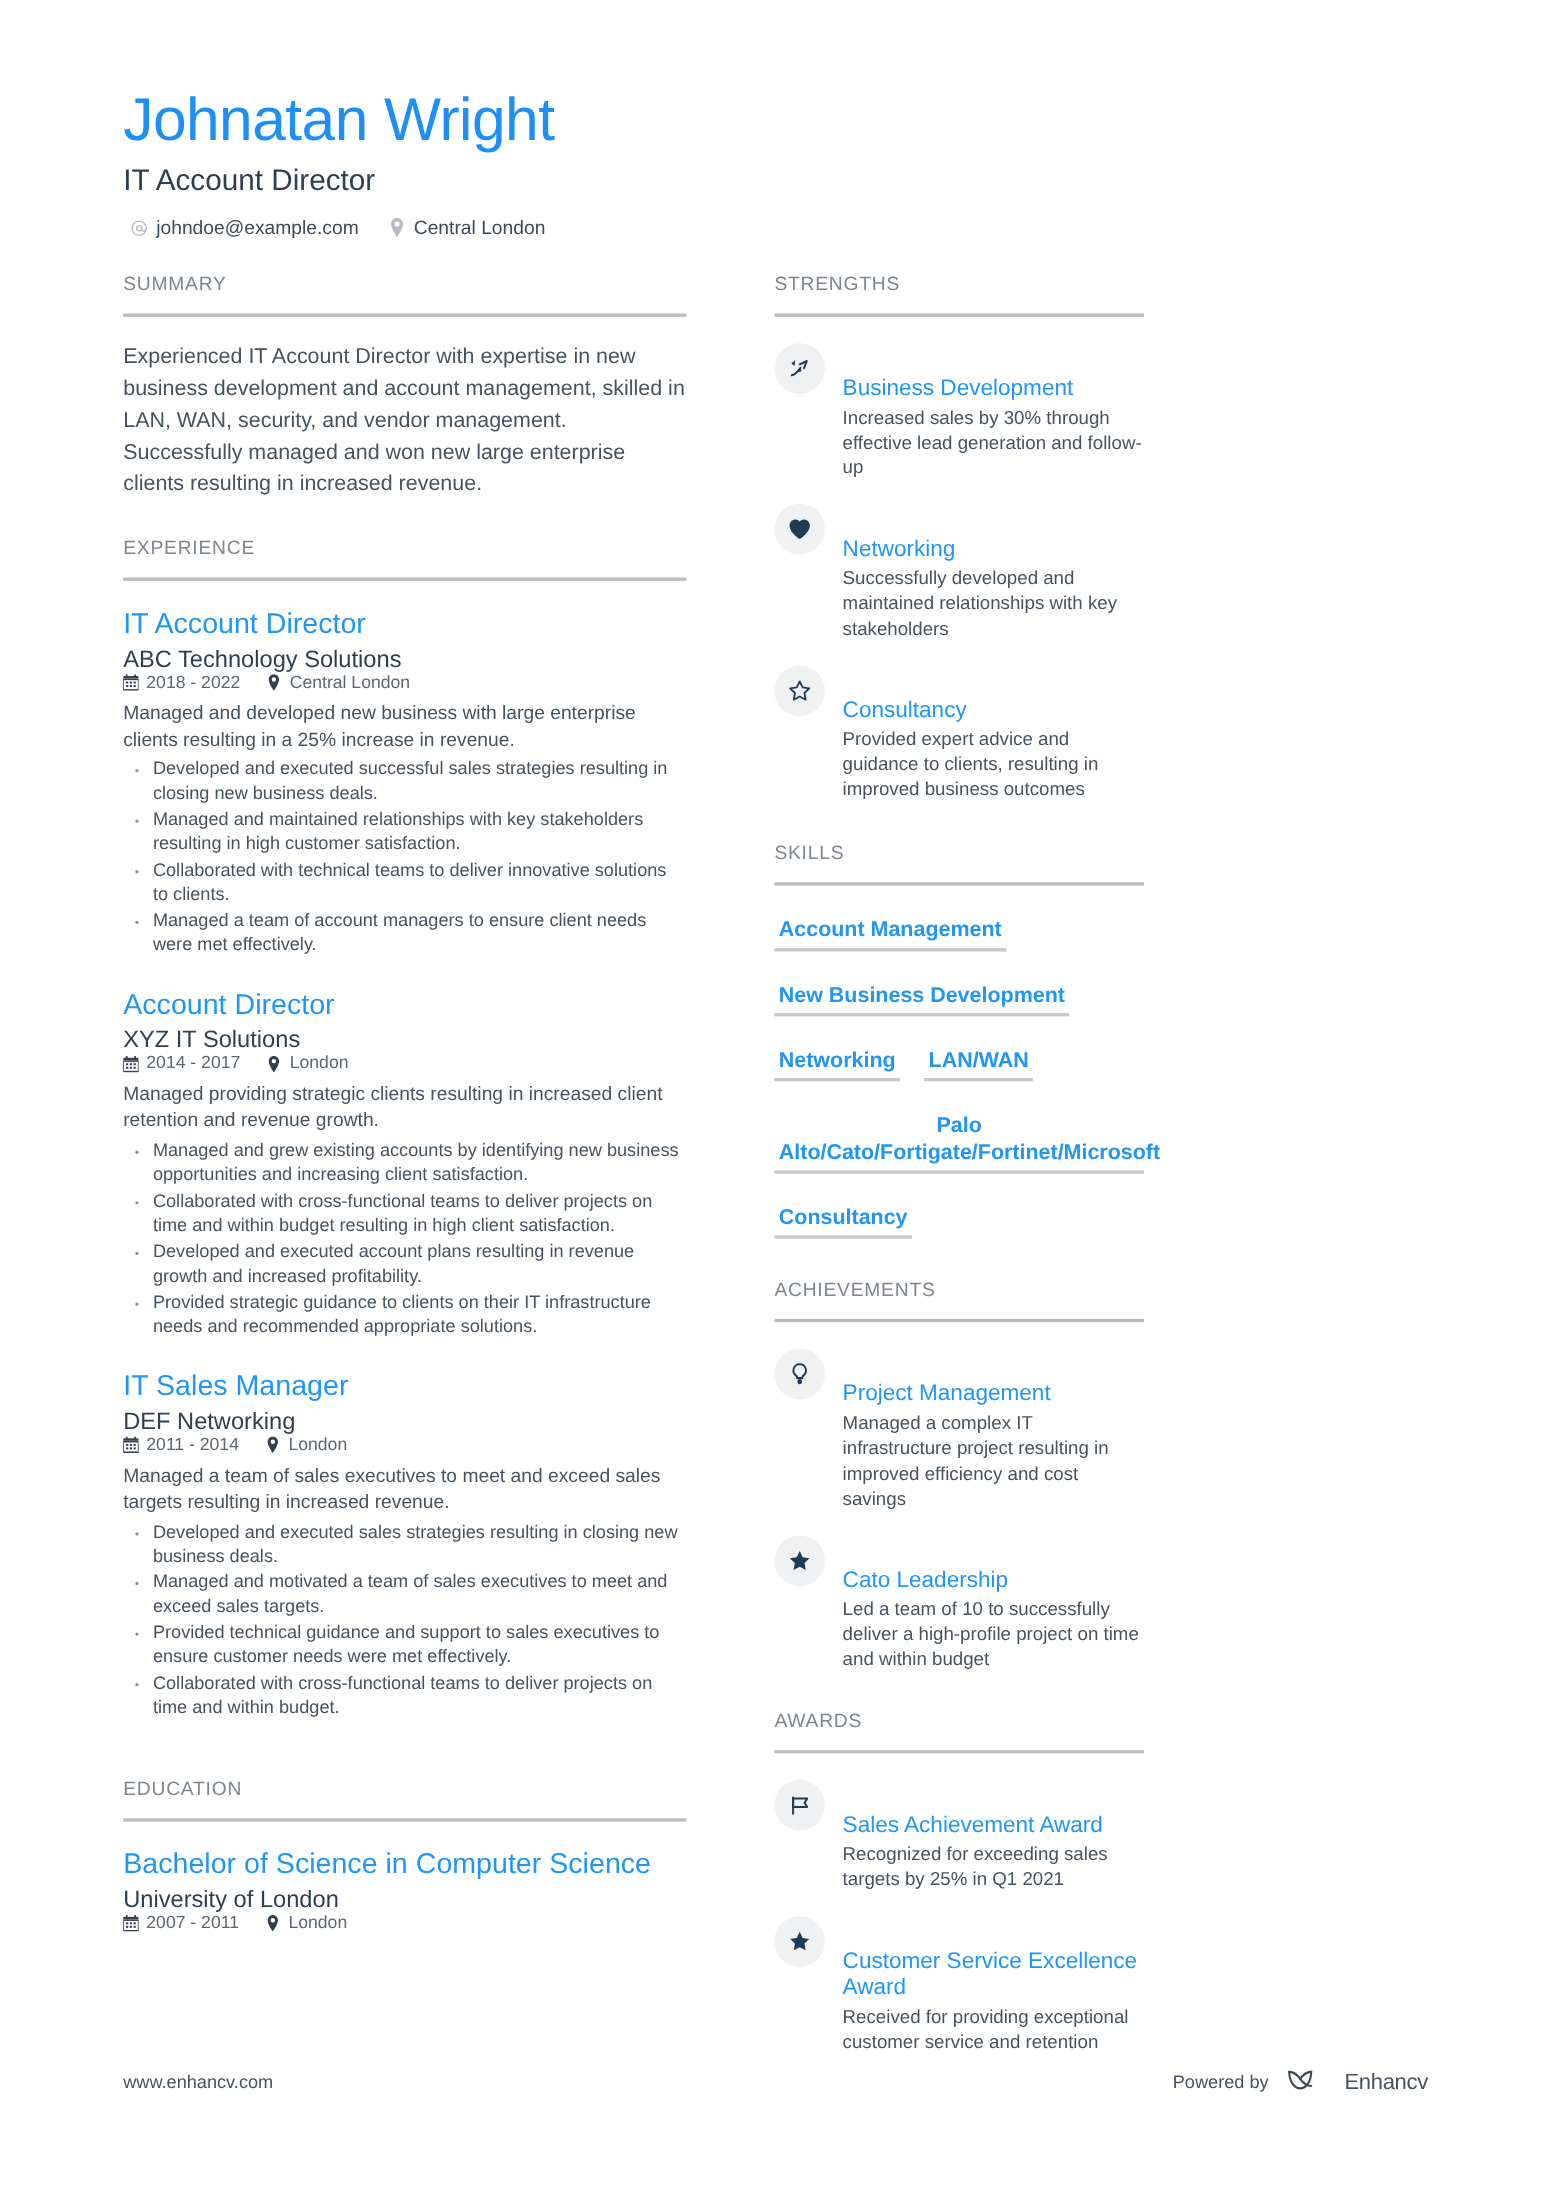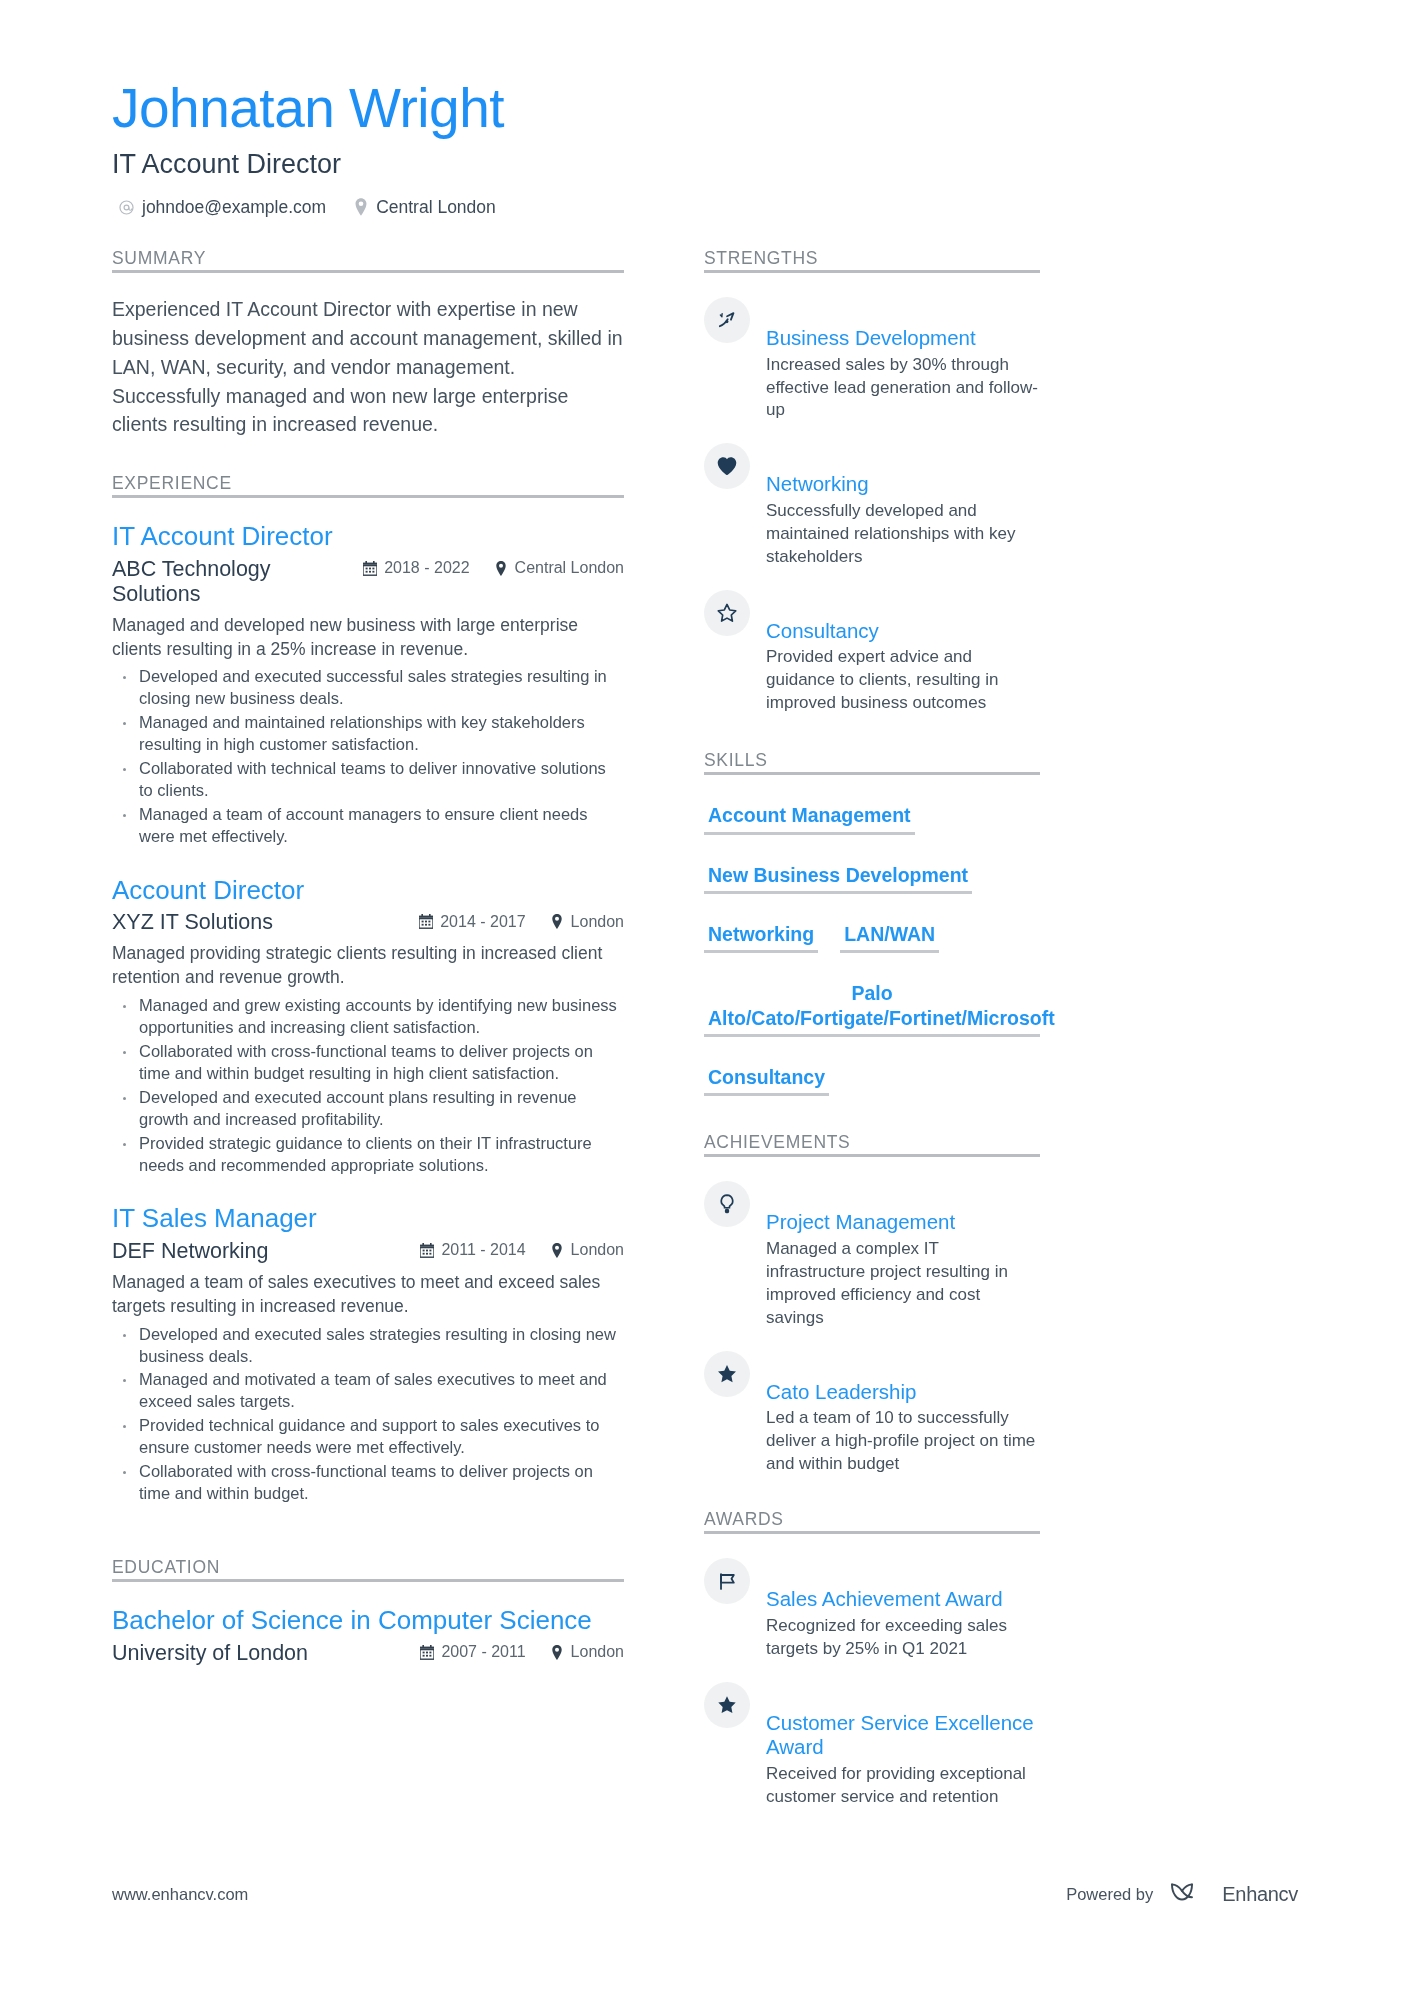--- a/index.html
+++ b/index.html
@@ -82,21 +82,21 @@
   }
 
   
   .section { margin-bottom: 0; }
   .sec-head {
     font-size: 17.5px;
     letter-spacing: 0.7px;
     color: #7e868e;
     font-weight: 400;
     text-transform: uppercase;
-    padding-bottom: 1px;
+    padding-bottom: 16px;
   }
   .sec-rule {
     height: 3px;
     background: #b9bdc2;
     width: 100%;
     margin-bottom: 22px;
   }
 
   
   .summary-text {
@@ -110,22 +110,22 @@
   .exp-title {
     font-size: 26px;
     color: #2196f3;
     font-weight: 400;
     line-height: 1.25;
     margin-bottom: 4px;
   }
   .exp-meta-row {
     display: flex;
     align-items: baseline;
-    justify-content: space-between;
     margin-bottom: 7px;
+    flex-direction: column;
   }
   .exp-company {
     font-size: 21.5px;
     color: #2e3f52;
     font-weight: 400;
   }
   .exp-meta-right {
     display: flex;
     align-items: center;
     gap: 24px;

